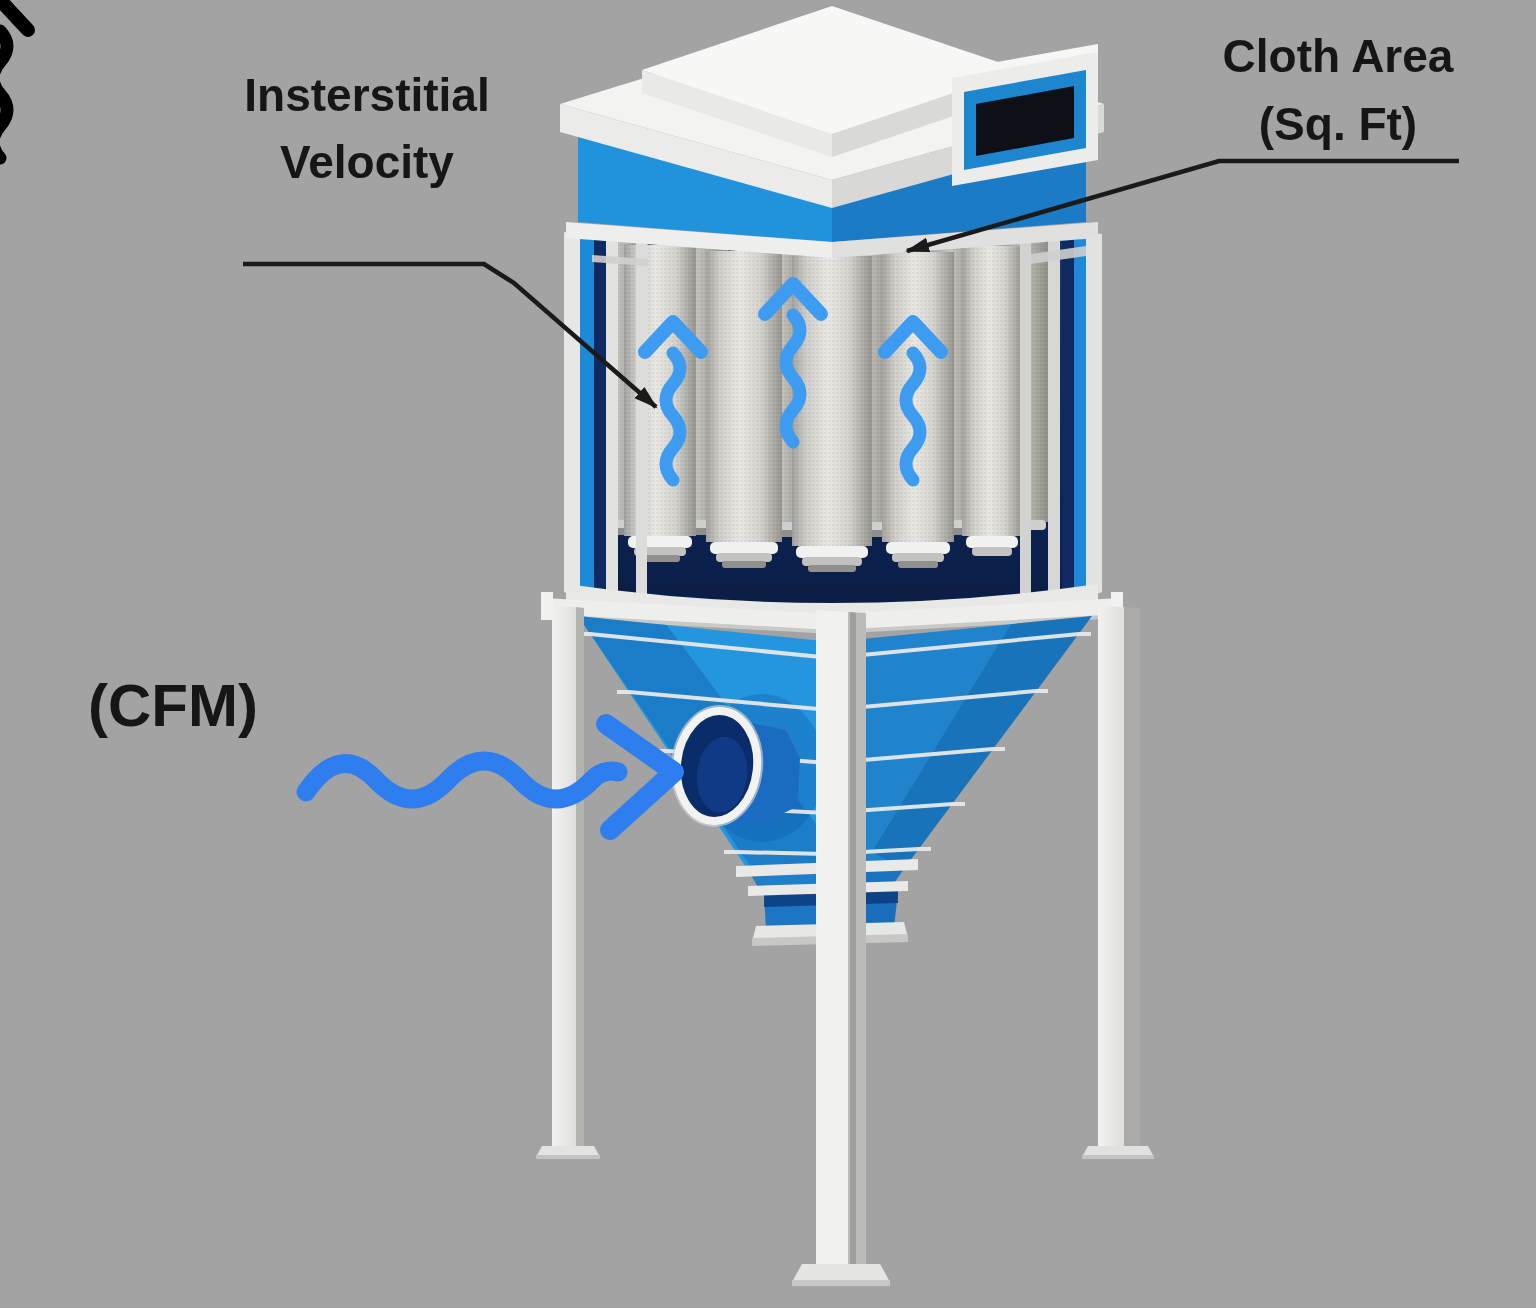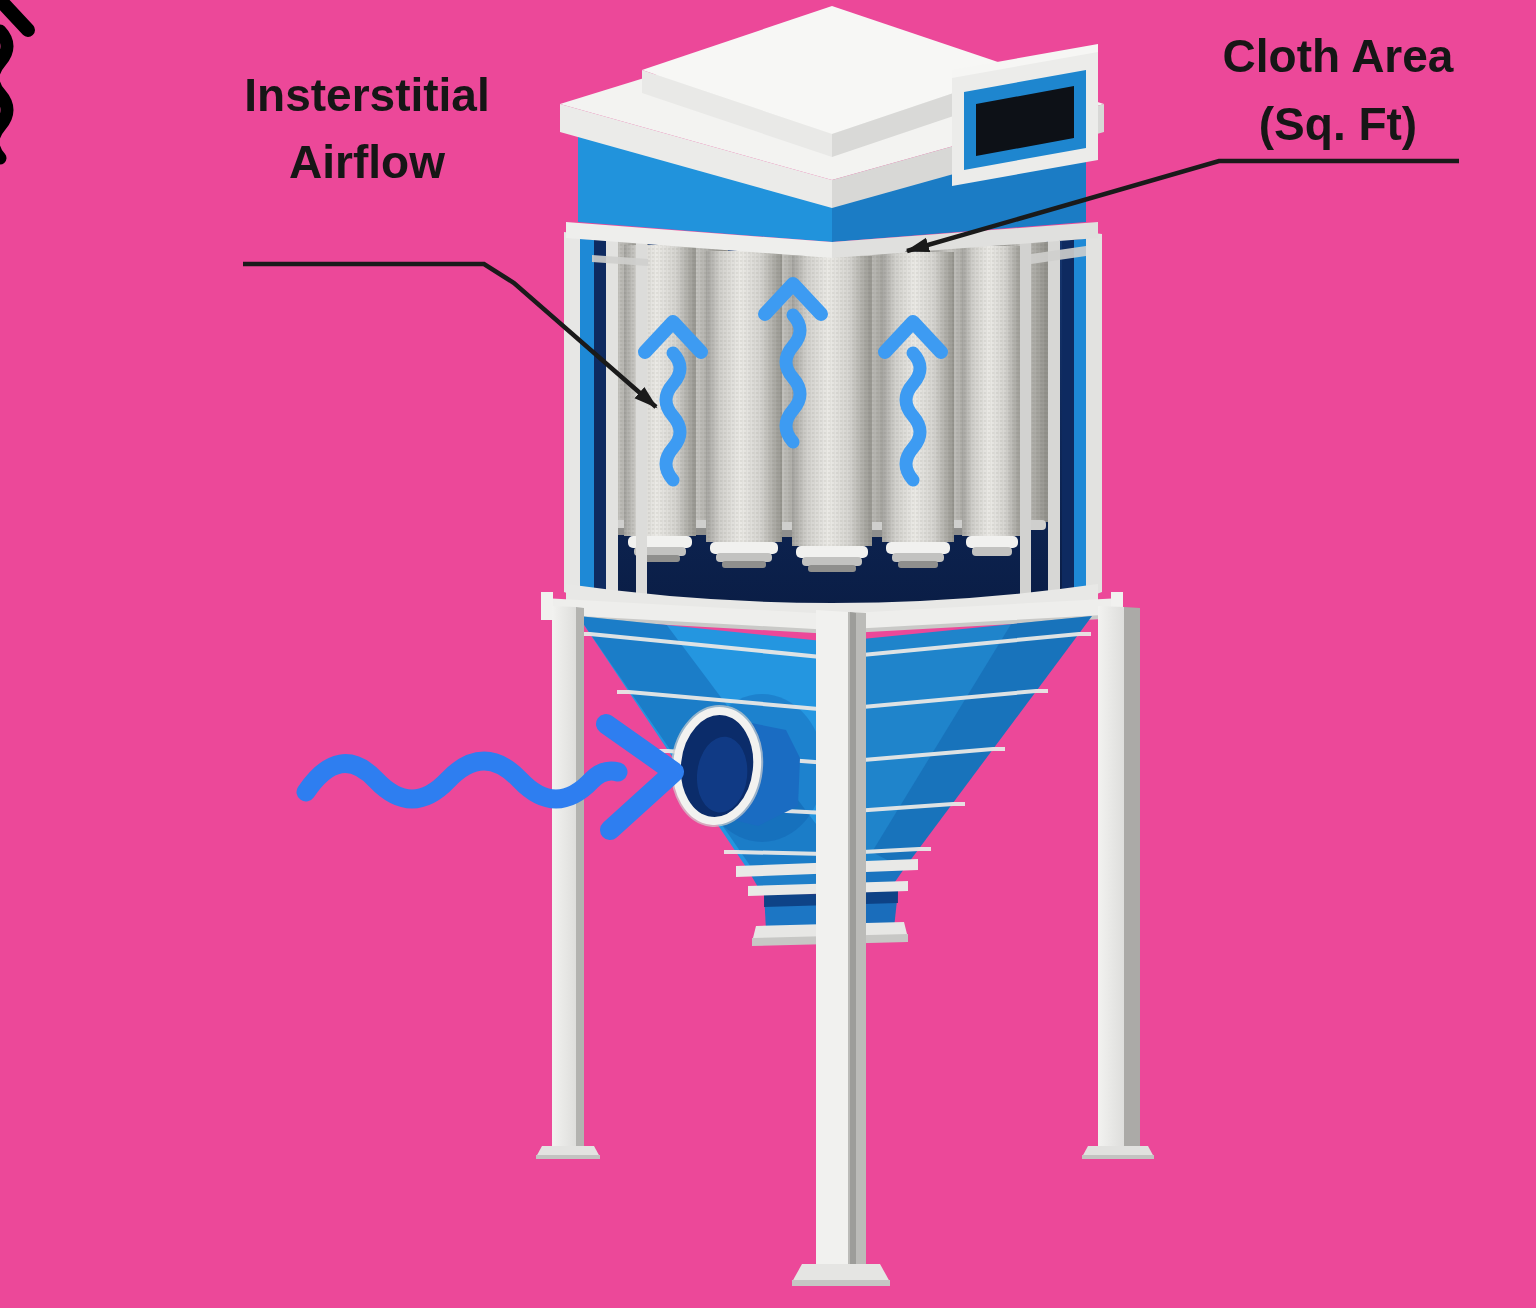--- a/index.html
+++ b/index.html
@@ -1,17 +1,17 @@
 <!DOCTYPE html>
 <html><head>
 <meta charset="utf-8">
 <style>
   html,body{margin:0;padding:0;}
   body{background:#e9e8e5;font-family:"Liberation Sans",sans-serif;}
-  .stage{position:relative;width:1536px;height:1308px;background:#ec4899;overflow:hidden;}
+  .stage{position:relative;width:1536px;height:1308px;background:#a3a3a3;overflow:hidden;}
   .stage svg{position:absolute;left:0;top:0;}
   .label{position:absolute;text-align:center;font-weight:700;color:#161616;letter-spacing:0;}
   .lbl-iv{left:160px;top:62px;width:414px;font-size:46px;line-height:67px;}
   .lbl-cloth{left:1142px;top:22px;width:392px;font-size:46px;line-height:68px;}
   .lbl-air{left:6px;top:658px;width:334px;font-size:60px;line-height:96px;}
 </style>
 </head>
 <body>
 
 <div class="stage">
@@ -266,24 +266,25 @@
   </g>
 
   <g stroke="#1a1a1a" stroke-width="4.5" fill="none">
     <path d="M243,264 L484,264 L514,283 L656,407" marker-end="url(#ah)"></path>
     <path d="M1459,161 L1219,161 L907,251" marker-end="url(#ah)"></path>
   </g>
 </svg>
 
 <div class="label lbl-iv">
   <div>Insterstitial</div>
-  <div>Airflow</div>
+  <div>Velocity</div>
 </div>
 
 <div class="label lbl-cloth">
   <div>Cloth Area</div>
   <div>(Sq. Ft)</div>
 </div>
 
 <div class="label lbl-air">
+  <div>(CFM)</div>
 </div>
 
 </div>
 
 </body></html>

